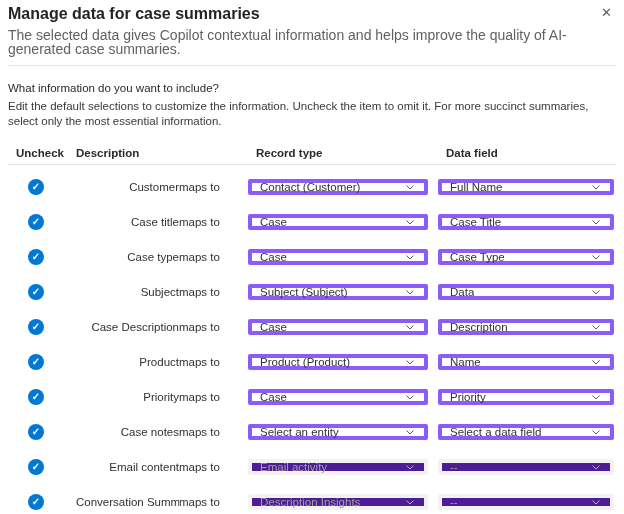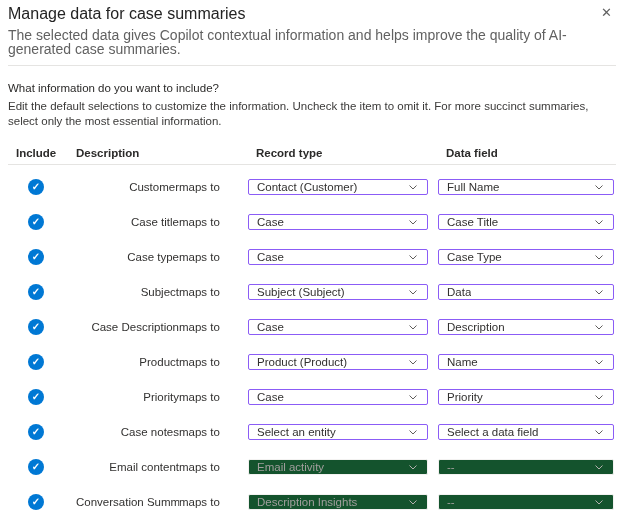--- a/index.html
+++ b/index.html
@@ -9,21 +9,21 @@
   .dialog {
     position:relative;
     width:624px; height:514px;
     background:#ffffff;
     padding:0 8px;
     overflow:hidden;
   }
 
   .title {
     padding-top:5px;
-    font-size:16px; font-weight:400; color:#242424;
+    font-size:16px; font-weight:700; color:#242424;
     line-height:18px;
   }
   .subtitle {
     margin-top:5px;
     font-size:14px; color:#616161; line-height:14px;
   }
   .close-btn {
     position:absolute; top:5px; right:10px;
     font-size:13px; color:#616161; line-height:14px;
     cursor:pointer;
@@ -63,52 +63,52 @@
     display:flex; align-items:center; justify-content:center;
     font-size:10px; font-weight:700; line-height:1;
     margin-left:20px;
     cursor:pointer;
   }
   .desc-cell { padding-left:8px; color:#323130; white-space:nowrap; overflow:hidden;text-align:right; }
   .maps-cell { color:#323130; }
 
   .dropdown {
     height:16px;
-    border:1px solid #8b5cf6; border-radius:2px;
+    border:4px solid #8b5cf6; border-radius:2px;
     background:#ffffff;
     display:flex; align-items:center; justify-content:space-between;
     padding:0 8px;
     cursor:pointer;
   }
   .dd-label { white-space:nowrap; overflow:hidden; color:#323130; }
   .chev { color:#605e5c; display:flex; align-items:center; }
   .chev svg { display:block; }
 
   .dropdown.disabled {
-    background:#14532d; border-color:#f3f2f1; cursor:default;
+    background:#4c1d95; border-color:#f3f2f1; cursor:default;
   }
   .dropdown.disabled .dd-label { color:#a19f9d; }
   .dropdown.disabled .chev { color:#b3b0ad; }
 </style>
 </head>
 <body>
 
 <div class="dialog">
   <div class="close-btn">✕</div>
 
   <div class="title">Manage data for case summaries</div>
   <div class="subtitle">The selected data gives Copilot contextual information and helps improve the quality of AI-generated case summaries.</div>
 
   <div class="divider"></div>
 
   <div class="section-heading">What information do you want to include?</div>
   <div class="section-desc">Edit the default selections to customize the information. Uncheck the item to omit it. For more succinct summaries, select only the most essential information.</div>
 
   <div class="grid table-header">
-    <div class="pad8">Include</div>
+    <div class="pad8">Uncheck</div>
     <div class="pad8">Description</div>
     <div></div>
     <div class="pad8">Record type</div>
     <div></div>
     <div class="pad8">Data field</div>
   </div>
 
   <div class="rows">
       <div class="grid row">
     <div>

